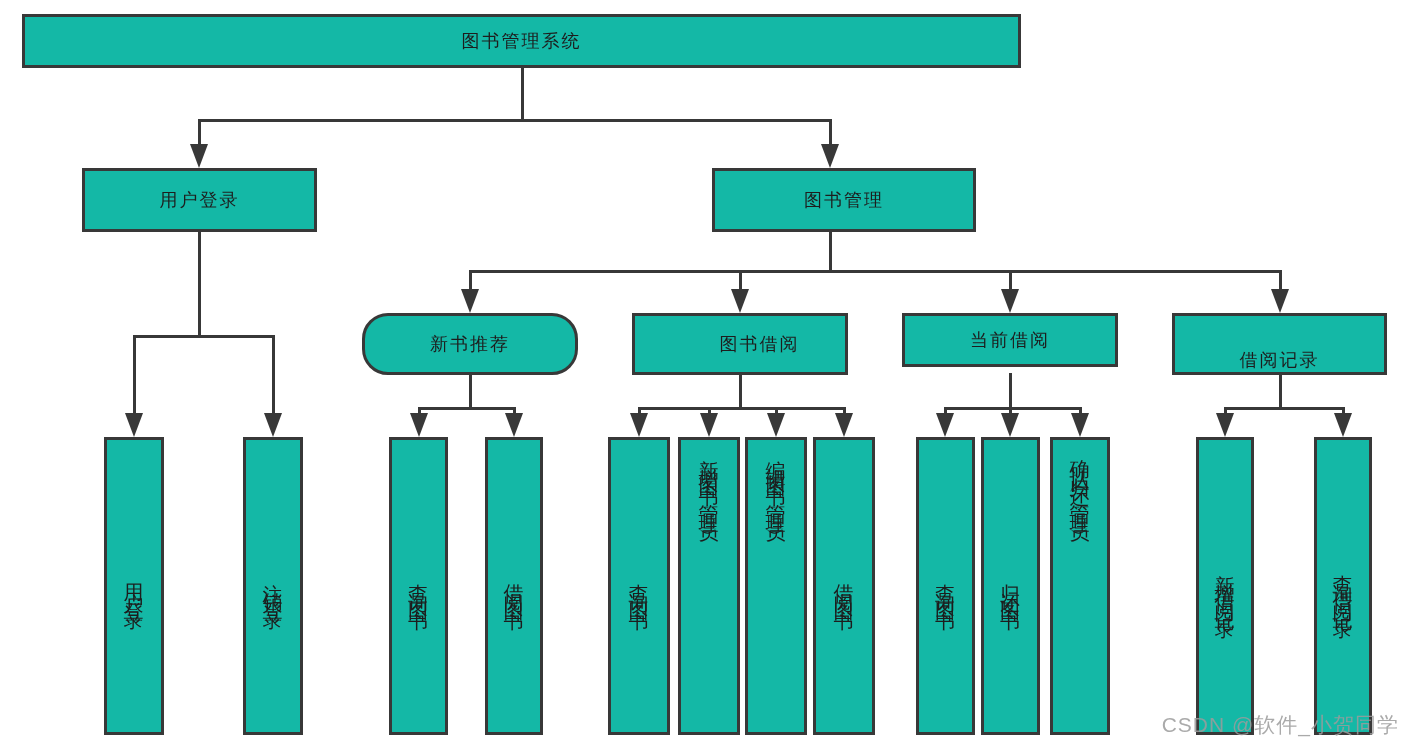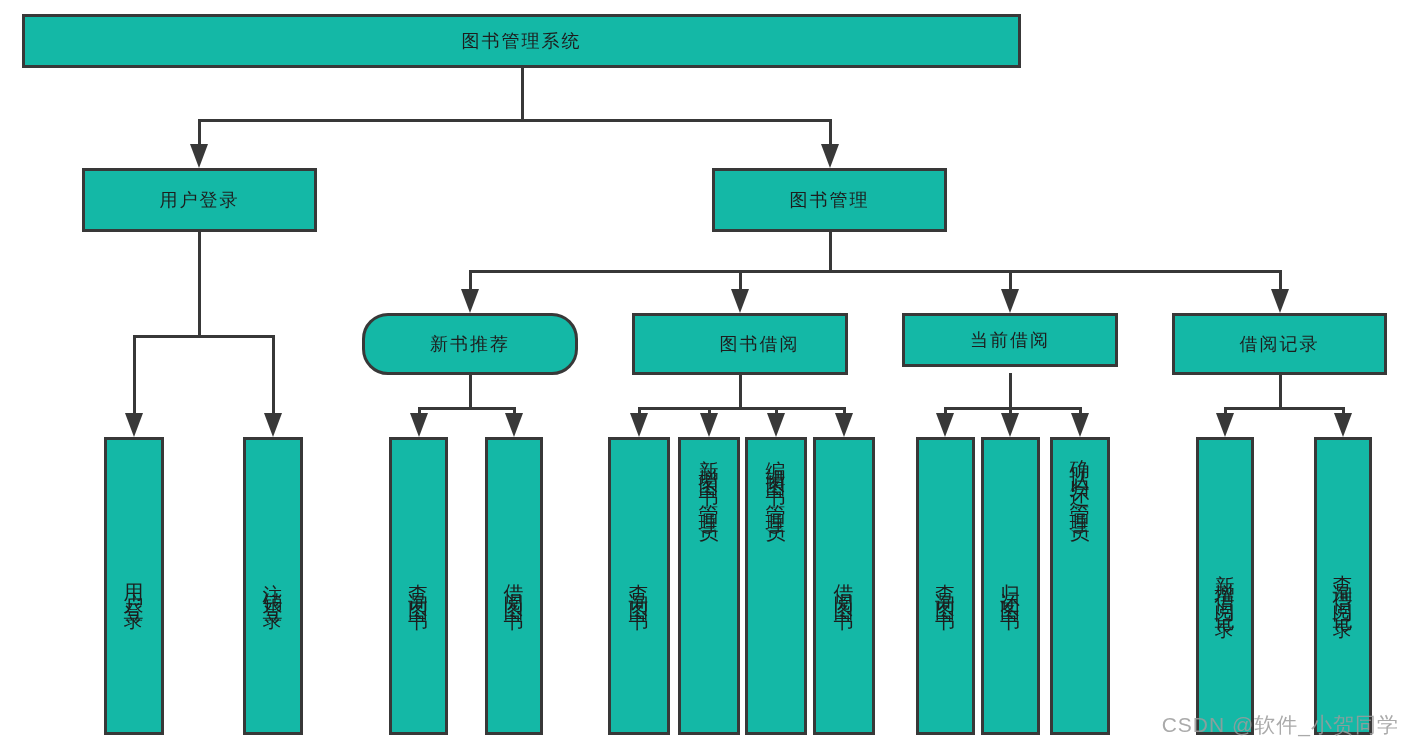--- a/index.html
+++ b/index.html
@@ -60,33 +60,33 @@
 <body>
 
 <div id="canvas" style="--line: #383838; --txt: #1d1d1d; --bg: #ffffff;">
   <div id="watermark">CSDN @软件_小贺同学</div>
 <div class="node" style="left: 22px; top: 14px; width: 999px; height: 54px;">
       <span class="label">图书管理系统</span>
     </div>
     <div class="node" style="left: 82px; top: 168px; width: 235px; height: 64px;">
       <span class="label">用户登录</span>
     </div>
-    <div class="node" style="left: 712px; top: 168px; width: 235px; height: 64px;">
+    <div class="node" style="left: 712px; top: 168px; width: 264px; height: 64px;">
       <span class="label">图书管理</span>
     </div>
     <div class="node" style="left: 362px; top: 313px; width: 216px; height: 62px; border-radius: 26px;">
       <span class="label">新书推荐</span>
     </div>
     <div class="node" style="left: 632px; top: 313px; width: 216px; height: 62px; padding-left: 39px;">
       <span class="label">图书借阅</span>
     </div>
     <div class="node" style="left: 902px; top: 313px; width: 216px; height: 54px;">
       <span class="label">当前借阅</span>
     </div>
-    <div class="node" style="left: 1172px; top: 313px; width: 215px; height: 62px;">
+    <div class="node" style="left: 1172px; top: 313px; width: 215px; height: 62px; align-items: flex-end;">
       <span class="label">借阅记录</span>
     </div>
     <div class="node vertical" style="left: 104px; top: 437px; width: 60px; height: 298px;">
       <span class="label">用户登录</span>
     </div>
     <div class="node vertical" style="left: 243px; top: 437px; width: 60px; height: 298px;">
       <span class="label">注销登录</span>
     </div>
     <div class="node vertical" style="left: 389px; top: 437px; width: 59px; height: 298px;">
       <span class="label">查询图书</span>

